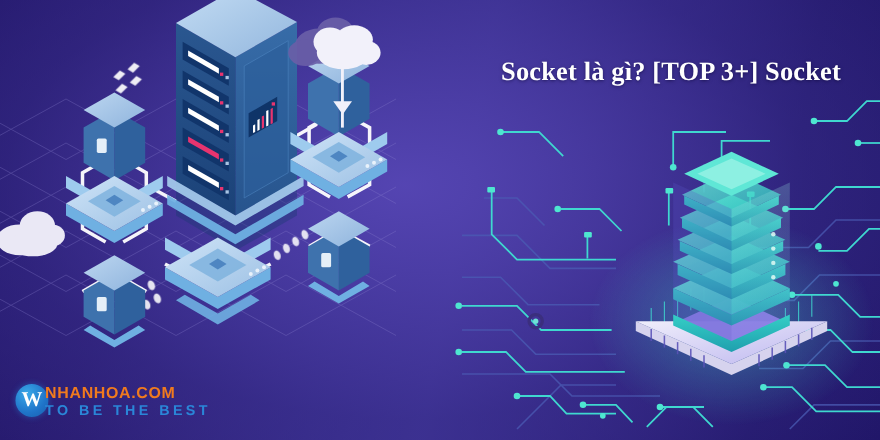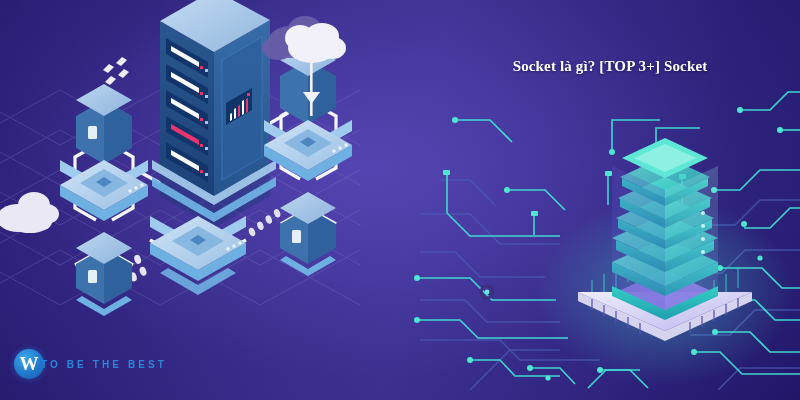--- a/index.html
+++ b/index.html
@@ -18,21 +18,21 @@
   .layer{position:absolute;top:0;left:0;width:800px;height:400px;}
   .noclick{pointer-events:none;}
 
   
   .title{
     position:absolute;left:430px;top:52px;width:360px;
     text-align:center;
     color:#ffffff;
     font-family:"Liberation Serif", serif;
     font-weight:bold;
-    font-size:15px;
+    font-size:24px;
     line-height:28px;
     letter-spacing:0.15px;
     text-shadow:0 1px 3px rgba(10,4,45,0.55);
   }
 
   
   .logo{
     position:absolute;left:14px;top:349px;
     display:flex;align-items:center;
   }
@@ -48,21 +48,21 @@
     font-weight:bold;font-size:19px;line-height:19px;
     margin-top:-1px;
   }
   .logo-text{margin-left:-3px;}
   .logo-name{
     color:#f07a1e;font-weight:bold;font-size:14.5px;
     letter-spacing:0.6px;line-height:15px;
     font-family:"Liberation Sans",sans-serif;
   }
   .logo-tag{
-    color:#2a86d8;font-weight:bold;font-size:10px;
+    color:#2a86d8;font-weight:bold;font-size:13px;
     letter-spacing:3.1px;line-height:11px;margin-top:1px;
     font-family:"Liberation Sans",sans-serif;
   }
 </style>
 </head>
 <body>
 
 <div class="banner">
 
   <svg class="layer noclick" viewBox="0 0 800 400" width="800" height="400">
@@ -455,17 +455,18 @@
 
   <div class="title">
     <div>Socket là gì? [TOP 3+] Socket</div>
   </div>
 
   <div class="logo">
     <div class="logo-mark">
       <span>W</span>
     </div>
     <div class="logo-text">
+      <div class="logo-name">NHANHOA.COM</div>
       <div class="logo-tag">TO BE THE BEST</div>
     </div>
   </div>
 
 </div>
 
 </body></html>

